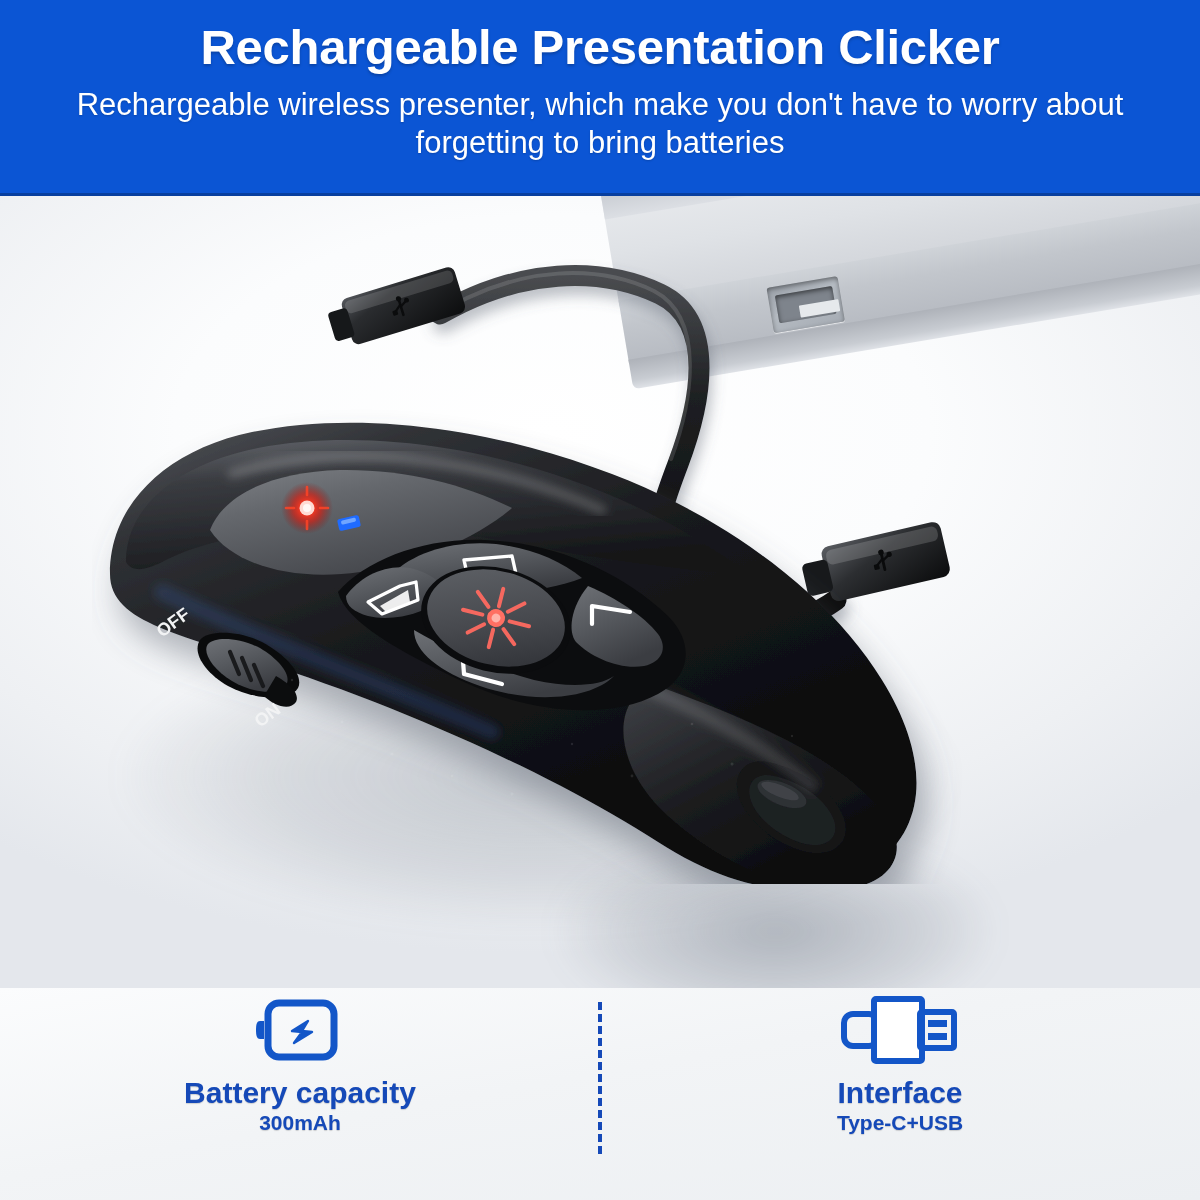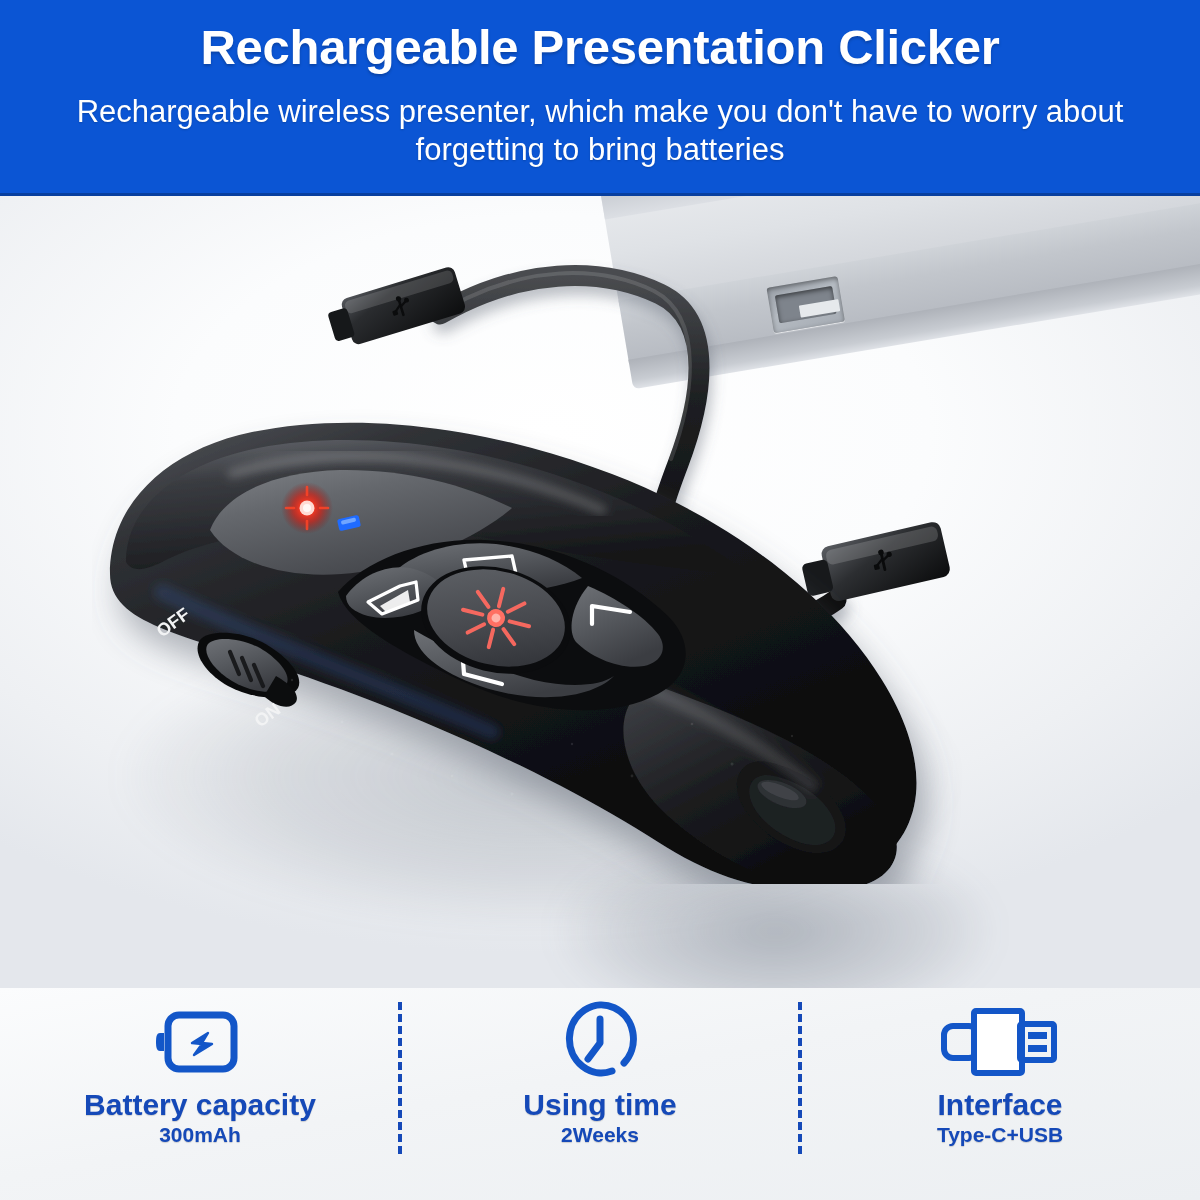--- a/index.html
+++ b/index.html
@@ -35,21 +35,21 @@
   .banner-title {
     color: #ffffff;
     font-size: 49px;
     font-weight: bold;
     letter-spacing: -0.3px;
     line-height: 1.05;
     text-shadow: 0 2px 3px rgba(0,0,0,0.22);
     white-space: nowrap;
   }
   .banner-sub {
-    margin-top: 20px;
+    margin-top: 13px;
     color: #ffffff;
     font-size: 31px;
     font-weight: normal;
     line-height: 1.22;
     text-shadow: 0 1px 2px rgba(0,0,0,0.18);
     padding: 0 24px;
   }
   .banner-edge {
     position: absolute;
     left: 0; bottom: 0;
@@ -176,21 +176,21 @@
     display: flex;
     align-items: flex-start;
   }
   .feature {
     position: relative;
     flex: 1 1 0;
     height: 100%;
     display: flex;
     flex-direction: column;
     align-items: center;
-    padding-top: 12px;
+    padding-top: 0;
     box-sizing: border-box;
   }
   .feature-icon {
     height: 84px;
     display: flex;
     align-items: center;
     justify-content: center;
   }
   .feature-label {
     margin-top: 4px;
@@ -554,31 +554,20 @@
           <path d="M8 28 L12 28 L12 46 L8 46 C5 46 4 43 4 37 C4 31 5 28 8 28 Z" fill="#1356c8"></path>
           <path d="M56 28 L40 38 L50 39 L42 50 L60 39 L50 38 Z" fill="#1356c8" stroke="#1356c8" stroke-width="2.4" stroke-linejoin="round"></path>
         </svg>
       </div>
       <div class="feature-label">Battery capacity</div>
       <div class="feature-value">300mAh</div>
       <div class="divider"></div>
     </div>
 
 
-    <div class="feature">
-      <div class="feature-icon">
-        <svg width="84" height="82" viewBox="0 0 84 82">
-          <path d="M66 62 A32 34 0 1 0 54 70" fill="none" stroke="#1356c8" stroke-width="7" stroke-linecap="round"></path>
-          <path d="M42 18 L42 42 L30 58" fill="none" stroke="#1356c8" stroke-width="7" stroke-linecap="round" stroke-linejoin="round"></path>
-        </svg>
-      </div>
-      <div class="feature-label">Using time</div>
-      <div class="feature-value">2Weeks</div>
-      <div class="divider"></div>
-    </div>
 
     <div class="feature">
       <div class="feature-icon">
         <svg width="124" height="72" viewBox="0 0 124 72">
           <rect x="6" y="20" width="34" height="32" rx="9" fill="none" stroke="#1356c8" stroke-width="6"></rect>
           <rect x="36" y="5" width="48" height="62" rx="2" fill="#ffffff" stroke="#1356c8" stroke-width="6"></rect>
           <rect x="82" y="18" width="34" height="36" rx="2" fill="none" stroke="#1356c8" stroke-width="6"></rect>
           <rect x="90" y="26" width="19" height="7" fill="#1356c8"></rect>
           <rect x="90" y="39" width="19" height="7" fill="#1356c8"></rect>
         </svg>

